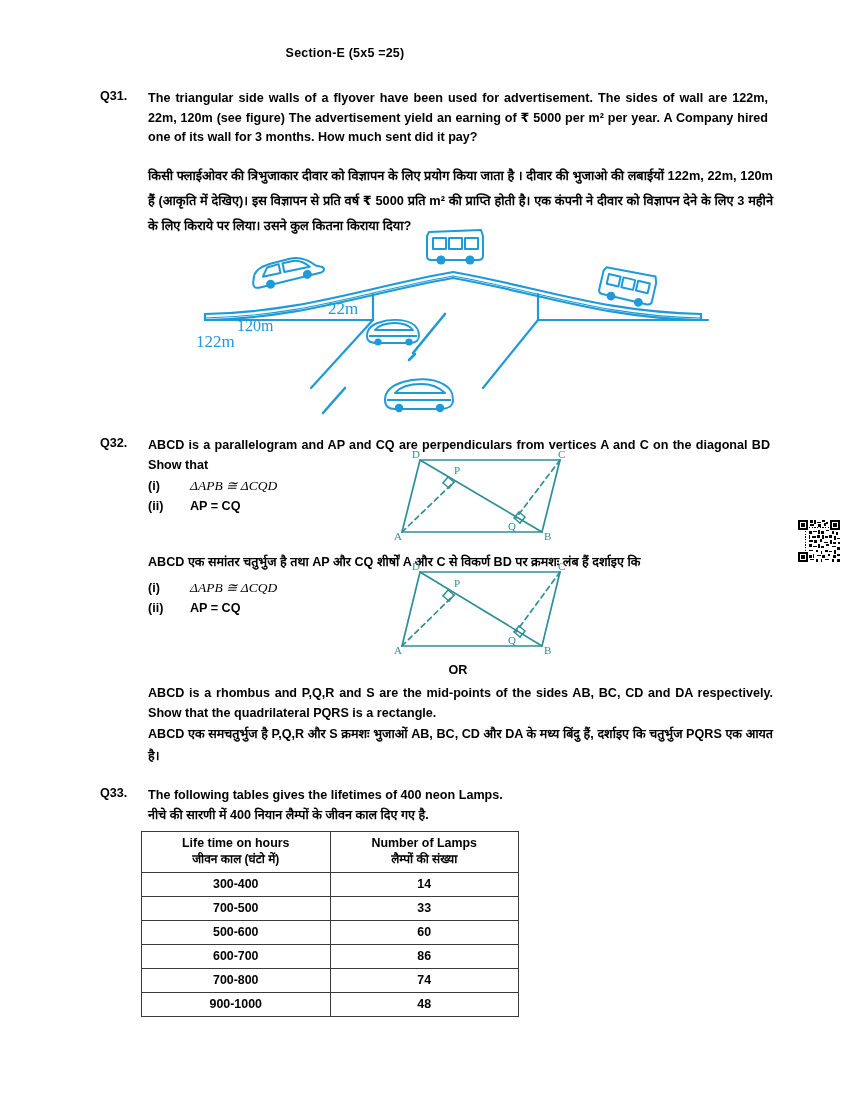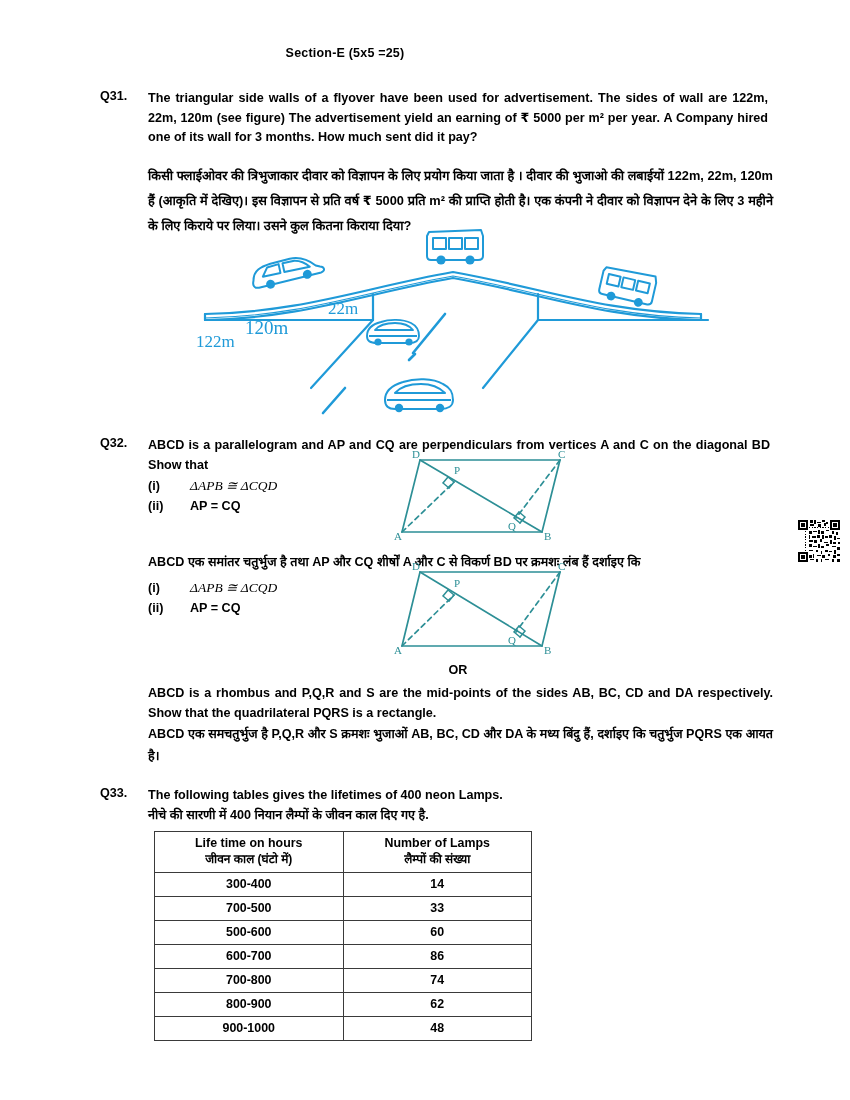--- a/index.html
+++ b/index.html
@@ -32,21 +32,21 @@
   .or-line{position:absolute;left:148px;width:620px;text-align:center;font-size:12.6px;font-weight:bold;}
 
   
   .qr{position:absolute;left:797px;top:519px;width:44px;height:44px;}
 
   
   .fig{position:absolute;}
   svg{display:block;overflow:visible;}
 
   
-  .tbl-wrap{position:absolute;left:154px;top:831px;border-radius:15px;}
+  .tbl-wrap{position:absolute;left:141px;top:831px;border-radius:15px;}
   table.lamps{border-collapse:collapse;width:378px;}
   table.lamps td,table.lamps th{
     border:1px solid #ururu;
   }
   table.lamps th,table.lamps td{
     border:1.2px solid #3a3a3a;
     text-align:center;font-size:12.4px;font-weight:bold;
     padding:2px 0;
   }
   table.lamps th{padding:4px 0 5px;}
@@ -131,21 +131,21 @@
         <path d="M12 17 C 18 10, 28 8, 38 8 C 48 8, 56 11, 62 17 Z"></path>
         <path d="M4 24 L68 24"></path>
         <circle cx="16" cy="32" r="4.2" fill="#1f9ad8" stroke="none"></circle>
         <circle cx="57" cy="32" r="4.2" fill="#1f9ad8" stroke="none"></circle>
       </g>
     </svg>
   </div>
 
   <div style="position:absolute;left:196px;top:284px;font-family:'Liberation Serif','DejaVu Serif',serif;font-size:17px;color:#1f9ad8;margin-top:48px;">122m</div>
   <div style="position:absolute;left:328px;top:299px;font-family:'Liberation Serif','DejaVu Serif',serif;font-size:17px;color:#1f9ad8;">22m</div>
-  <div style="position:absolute;left:245px;top:317px;font-family:'Liberation Serif','DejaVu Serif',serif;font-size:19px;color:#1f9ad8;">120m</div>
+  <div style="position:absolute;left:237px;top:317px;font-family:'Liberation Serif','DejaVu Serif',serif;font-size:16px;color:#1f9ad8;">120m</div>
 
   <div class="qnum" style="top:436px;">Q32.</div>
   <div class="qbody just" style="top:436px;width:622px;">ABCD is a parallelogram and AP and CQ are perpendiculars from vertices A and C on the diagonal BD Show that</div>
 
   <div style="position:absolute;left:148px;top:476px;">
     <div class="sub-row">
       <span class="sub-mark">(i)</span>
       <span class="mathit">ΔAPB ≅ ΔCQD</span>
     </div>
     <div class="sub-row">
@@ -256,24 +256,20 @@
           <td>500-600</td>
           <td>60</td>
         </tr>
         <tr>
           <td>600-700</td>
           <td>86</td>
         </tr>
         <tr>
           <td>700-800</td>
           <td>74</td>
-        </tr>
-        <tr>
-          <td>800-900</td>
-          <td>62</td>
         </tr>
         <tr>
           <td>900-1000</td>
           <td>48</td>
         </tr>
       </tbody>
     </table>
   </div>
 
   <div class="qr">

